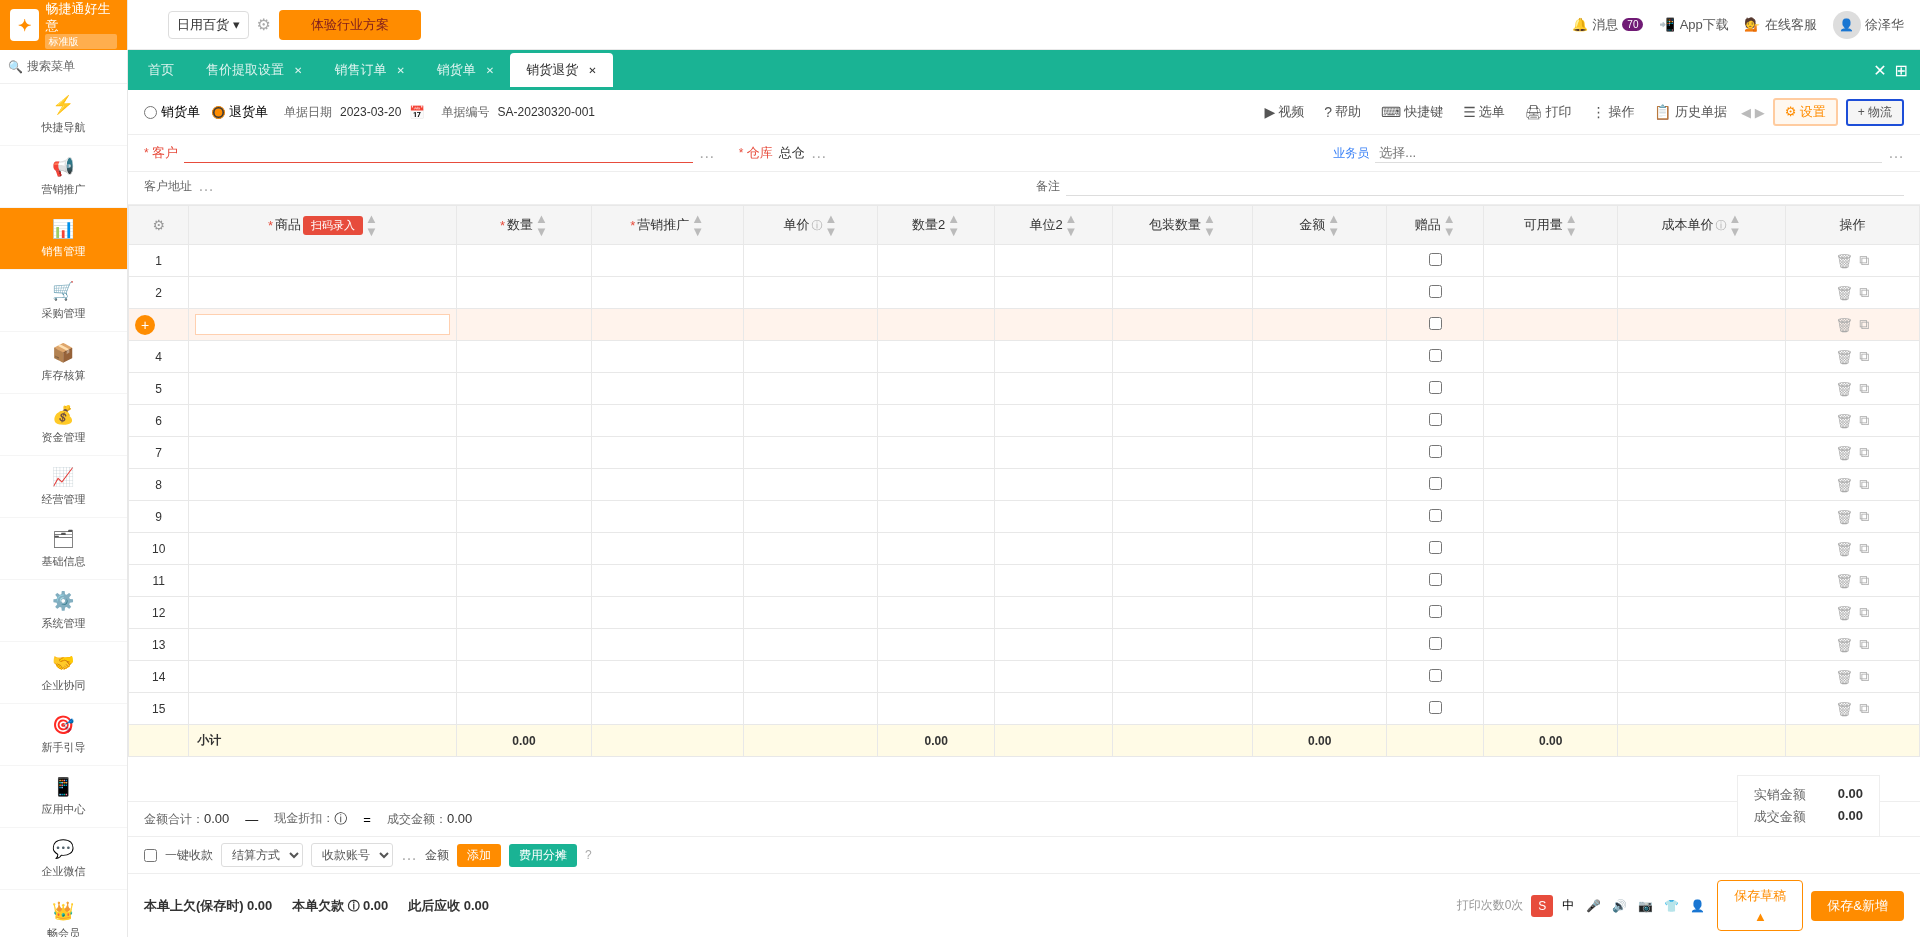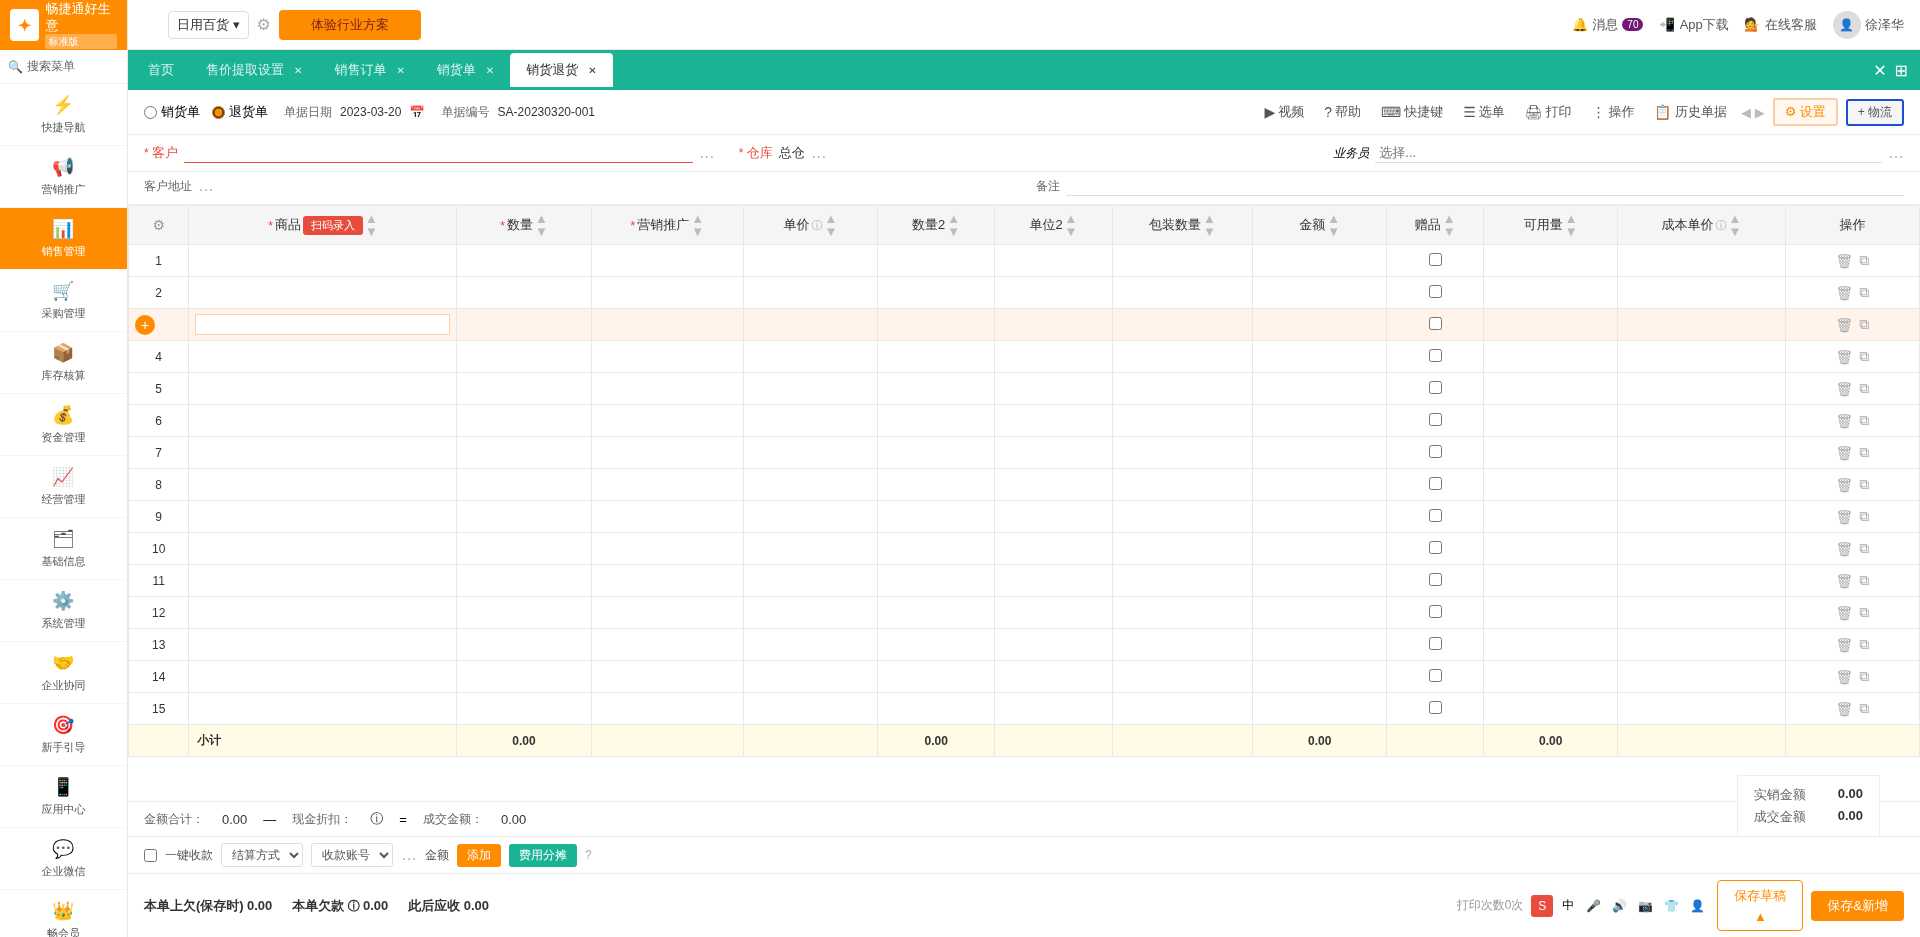--- a/index.html
+++ b/index.html
@@ -167,21 +167,21 @@
     .icon-btn { background: none; border: none; cursor: pointer; font-size: 14px; color: #aaa; }
 
     
     .subtotal-row td { background: #fffbe6; font-weight: bold; color: #333; }
 
     
     .form-footer {
       border-top: 1px solid #eee; padding: 8px 16px;
       display: flex; align-items: center; gap: 16px; flex-wrap: wrap;
     }
-    .footer-field { display: flex; align-items: center; gap: 18px; }
+    .footer-field { display: flex; align-items: flex-start; gap: 0; }
     .footer-field label { color: #666; font-size: 12px; white-space: nowrap; }
     .footer-field span { font-size: 13px; color: #333; }
     .info-icon { color: #aaa; font-size: 12px; cursor: pointer; }
 
     .payment-row {
       border-top: 1px solid #eee; padding: 6px 16px;
       display: flex; align-items: center; gap: 8px;
     }
     .payment-checkbox { accent-color: #ff8c00; }
     .payment-label { font-size: 12px; color: #555; }
@@ -431,21 +431,21 @@
         <span class="field-label">* <span>客户</span></span>
         <input class="field-input" style="border-bottom: 1px solid rgb(231, 76, 60);">
         <span class="field-dots">…</span>
       </div>
       <div class="field-group">
         <span class="field-label">* <span>仓库</span></span>
         <span style="font-size:13px;color:#333;">总仓</span>
         <span class="field-dots">…</span>
       </div>
       <div class="field-group">
-        <span class="field-label" style="color:#000000;font-style:italic;">业务员</span>
+        <span class="field-label" style="color:#3b82f6;">业务员</span>
         <input class="field-input" style="color: rgb(170, 170, 170);" placeholder="选择...">
         <span class="field-dots">…</span>
       </div>
     </div>
     <div class="form-fields" style="border-bottom:1px solid #eee; padding-top:4px;">
       <div class="field-group">
         <span class="field-label" style="color:#666;">客户地址</span>
         <span class="field-dots">…</span>
       </div>
       <div class="field-group">

